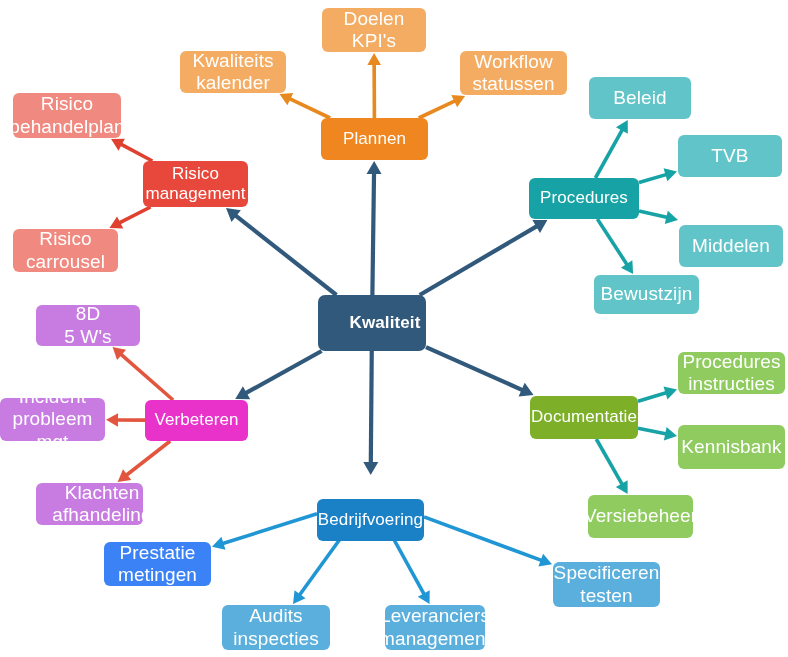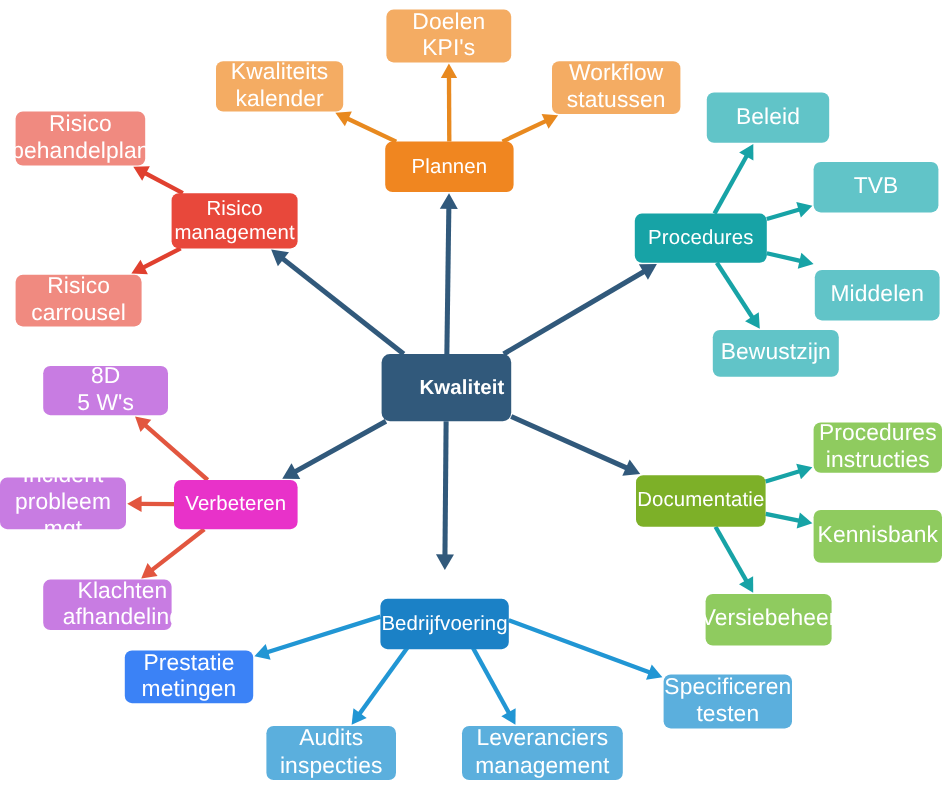--- a/index.html
+++ b/index.html
@@ -116,18 +116,18 @@
 5 W's</div>
       <div class="node leaf" style="left: 0px; top: 398px; width: 105px; height: 43px; background: rgb(200, 124, 226);">Incident
 probleem mgt</div>
       <div class="node leaf" style="left: 36px; top: 483px; width: 107px; height: 42px; background: rgb(200, 124, 226); padding-left: 25px;">Klachten
 afhandeling</div>
       <div class="node branch" style="left: 317px; top: 499px; width: 107px; height: 42px; background: rgb(27, 129, 198);">Bedrijfvoering</div>
       <div class="node leaf" style="left: 104px; top: 542px; width: 107px; height: 44px; background: #3b82f6;">Prestatie
 metingen</div>
       <div class="node leaf" style="left: 222px; top: 605px; width: 108px; height: 45px; background: rgb(91, 175, 221);">Audits
 inspecties</div>
-      <div class="node leaf" style="left: 385px; top: 605px; width: 134px; height: 45px; background: rgb(91, 175, 221);">Leveranciers
+      <div class="node leaf" style="left: 385px; top: 605px; width: 100px; height: 45px; background: rgb(91, 175, 221);">Leveranciers
 management</div>
       <div class="node leaf" style="left: 553px; top: 562px; width: 107px; height: 45px; background: rgb(91, 175, 221);">Specificeren
 testen</div>
     </div>
 </div>
 
 </body></html>

